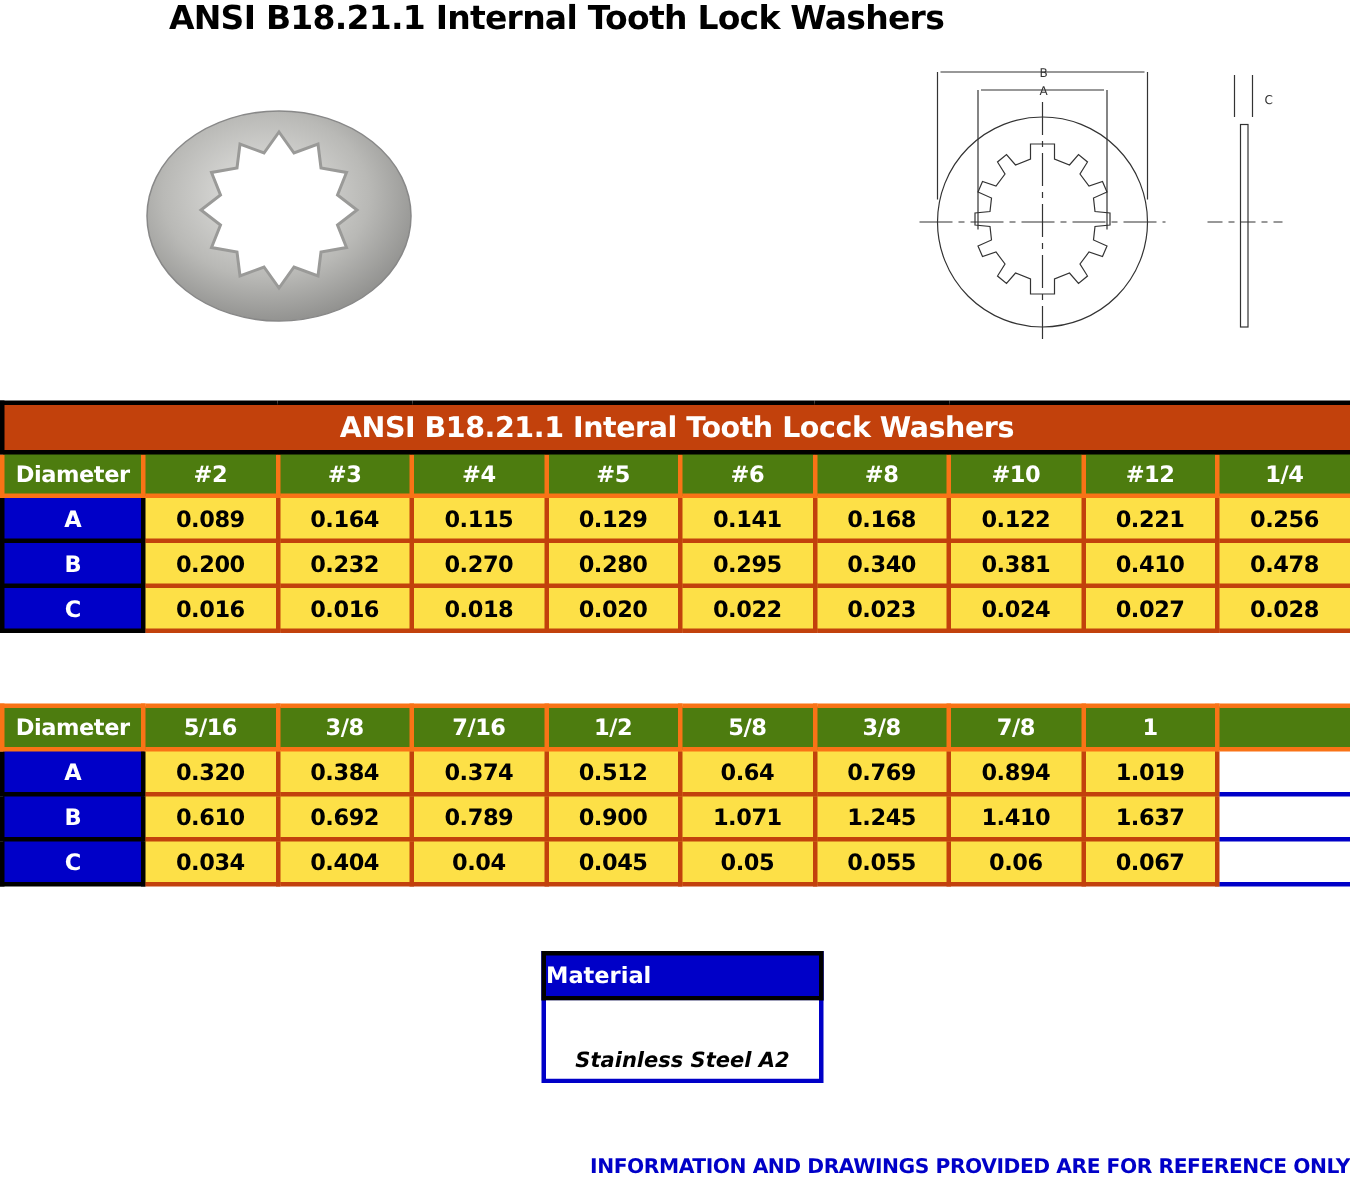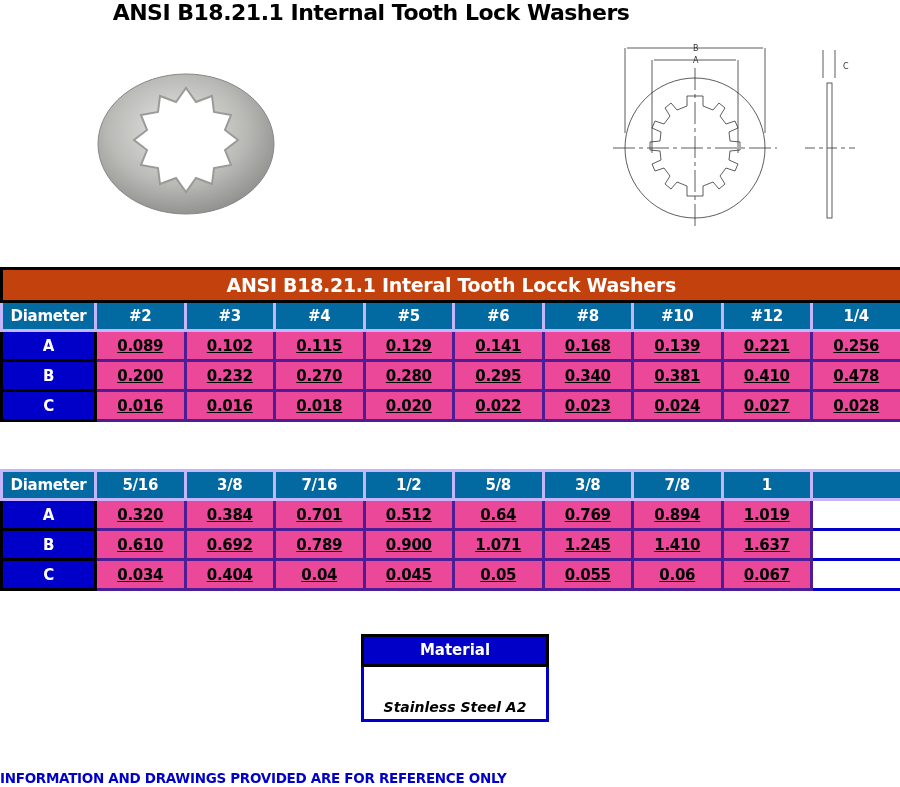--- a/index.html
+++ b/index.html
@@ -10,32 +10,32 @@
   .photo { position:absolute; left:88px; top:64px; width:190px; height:160px; }
   .drawing { position:absolute; left:605px; top:38px; width:275px; height:198px; }
 
   table.spec { position:absolute; left:0; border-collapse:collapse; table-layout:fixed; }
   table.spec td { padding:0; text-align:center; font-weight:bold; font-size:15px; height:27px;
                   font-family:"DejaVu Sans", sans-serif; letter-spacing:-0.3px; }
   .t1 { top:267px; width:900px; }
   .t2 { top:469px; width:900px; }
   .hdr-title { background:#c2410c; color:#fff; font-size:19px !important; height:30px !important;
                border:3px solid #000; }
-  .hcell { background:#0369a1; color:#fff; border:3px solid #c4b5fd; height:26px !important; }
+  .hcell { background:#4d7c0f; color:#fff; border:3px solid #f97316; height:26px !important; }
   .lcell { background:#0000c8; color:#fff; border:3px solid #000; border-top:0; }
-  .vcell { background:#ec4899; color:#000; border:3px solid #4c1d95;text-decoration:underline; }
+  .vcell { background:#fde047; color:#000; border:3px solid #c2410c; }
   .blank { background:#fff; border:3px solid #0000c8; }
 
   .material { position:absolute; left:361px; top:634px; width:182px; border:3px solid #0000c8; }
-  .material .mh { background:#0000c8; color:#fff; text-align:center; font-weight:bold; font-size:15px;
+  .material .mh { background:#0000c8; color:#fff; font-weight:bold; font-size:15px;
                   height:27px; line-height:27px; border:3px solid #000; margin:-3px -3px 0 -3px; }
   .material .mv { height:52px; position:relative; background:#fff; }
   .material .mv span { position:absolute; left:0; right:0; bottom:4px; text-align:center; font-weight:bold;
                        font-style:italic; font-size:14px; color:#000; }
-  .footer { position:absolute; left:0; top:770px; width:900px; text-align:left; color:#0000c8;
+  .footer { position:absolute; left:0; top:770px; width:900px; text-align:right; color:#0000c8;
             font-weight:bold; font-size:13.5px; letter-spacing:-0.3px; }
 </style>
 </head>
 <body>
 
 <div class="title">ANSI B18.21.1 Internal Tooth Lock Washers</div>
 
 <svg class="photo" viewBox="0 0 190 160">
   <defs>
     <radialGradient id="metal" cx="45%" cy="40%" r="65%">
@@ -89,26 +89,26 @@
     <td class="hcell">#5</td>
     <td class="hcell">#6</td>
     <td class="hcell">#8</td>
     <td class="hcell">#10</td>
     <td class="hcell">#12</td>
     <td class="hcell">1/4</td>
   </tr>
   <tr>
     <td class="lcell">A</td>
     <td class="vcell">0.089</td>
-    <td class="vcell">0.102</td>
+    <td class="vcell">0.164</td>
     <td class="vcell">0.115</td>
     <td class="vcell">0.129</td>
     <td class="vcell">0.141</td>
     <td class="vcell">0.168</td>
-    <td class="vcell">0.139</td>
+    <td class="vcell">0.122</td>
     <td class="vcell">0.221</td>
     <td class="vcell">0.256</td>
   </tr>
   <tr>
     <td class="lcell">B</td>
     <td class="vcell">0.200</td>
     <td class="vcell">0.232</td>
     <td class="vcell">0.270</td>
     <td class="vcell">0.280</td>
     <td class="vcell">0.295</td>
@@ -147,21 +147,21 @@
     <td class="hcell">5/8</td>
     <td class="hcell">3/8</td>
     <td class="hcell">7/8</td>
     <td class="hcell">1</td>
     <td class="hcell"></td>
   </tr>
   <tr>
     <td class="lcell">A</td>
     <td class="vcell">0.320</td>
     <td class="vcell">0.384</td>
-    <td class="vcell">0.701</td>
+    <td class="vcell">0.374</td>
     <td class="vcell">0.512</td>
     <td class="vcell">0.64</td>
     <td class="vcell">0.769</td>
     <td class="vcell">0.894</td>
     <td class="vcell">1.019</td>
     <td class="blank"></td>
   </tr>
   <tr>
     <td class="lcell">B</td>
     <td class="vcell">0.610</td>

